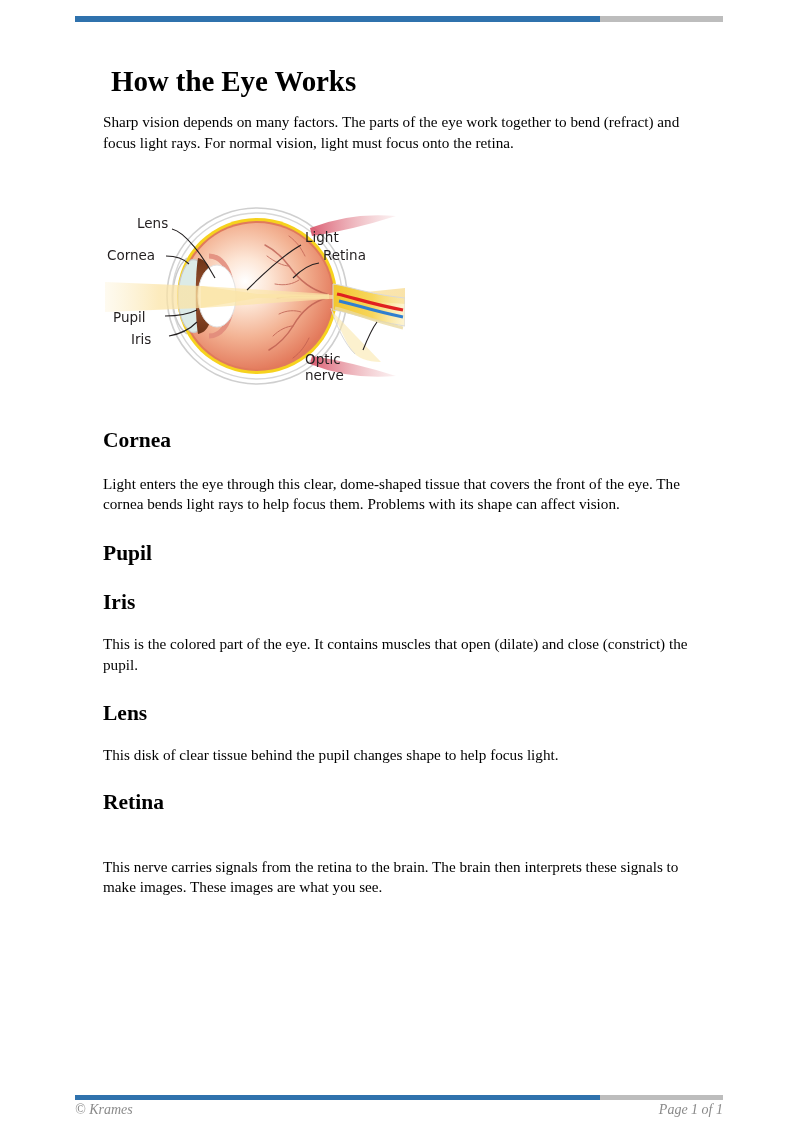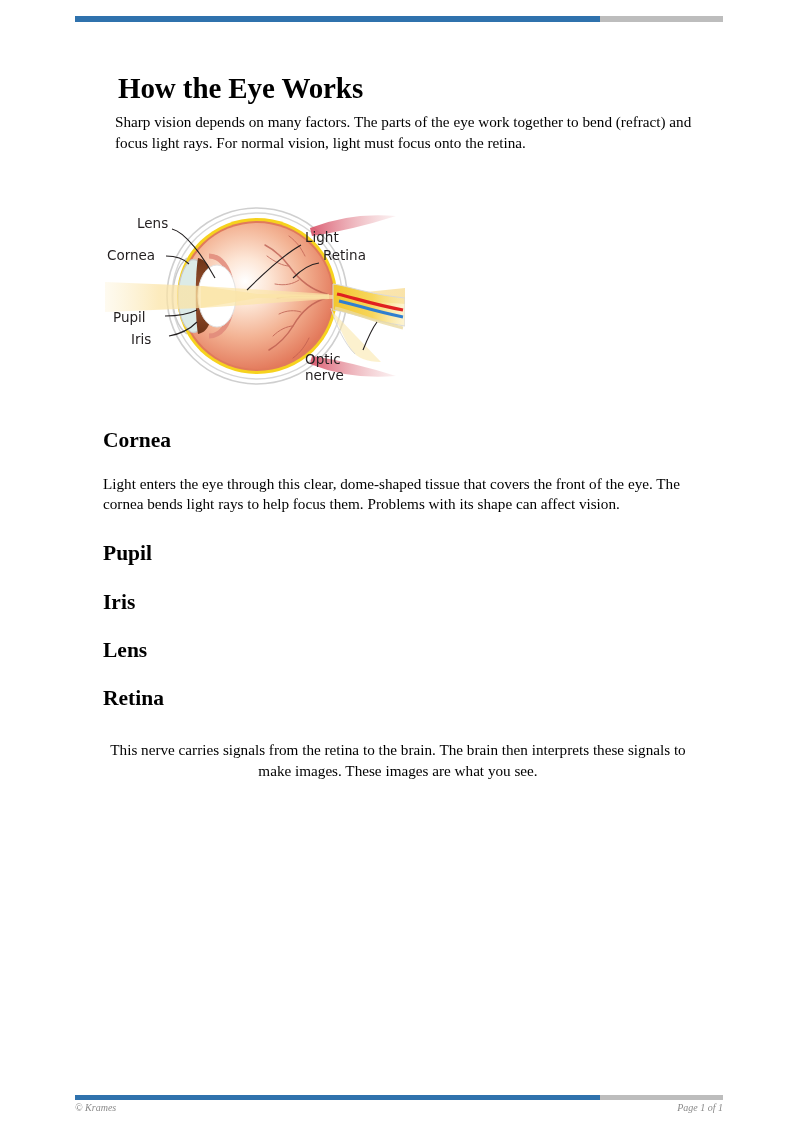--- a/index.html
+++ b/index.html
@@ -42,32 +42,32 @@
     position: absolute;
     left: 103px;
     top: 0;
     width: 600px;
   }
 
   h1.doc-title {
     font-size: 29px;
     font-weight: bold;
     letter-spacing: -0.1px;
-    margin: 15px;
+    margin: 8px;
     padding: 0;
     position: absolute;
     top: 58px;
     left: 0;
     line-height: 1.1;
   }
 
   p.intro {
     position: absolute;
     top: 112px;
-    left: 12px;
+    left: 0;
     width: 592px;
     margin: 0;
     font-size: 15.2px;
     line-height: 1.37;
   }
 
   
   .figure {
     position: absolute;
     top: 198px;
@@ -103,40 +103,40 @@
   .sec-0 .sec-body { margin-top: 22px; }
   .sec-1 { padding-top: 26px; }
   .sec-1 .sec-body { margin-top: 21px; }
   .sec-2 { padding-top: 25px; }
   .sec-2 .sec-body { margin-top: 21px; }
   .sec-3 { padding-top: 25px; }
   .sec-3 .sec-body { margin-top: 21px; }
   .sec-4 { padding-top: 24px; }
   .sec-4 .sec-body { margin-top: 21px; }
   .sec-5 { padding-top: 23px; }
-  .sec-5 .sec-body { margin-top: 6px; text-align: center; }
+  .sec-5 .sec-body { margin-top: 18px; }
 
   
   .rule-bottom {
     top: 1095px;
     height: 5px;
   }
   .rule-bottom .rule-blue { width: 525px; }
 
   .footer {
     position: absolute;
     left: 75px;
     top: 1102px;
     width: 648px;
     display: flex;
     justify-content: space-between;
     align-items: center;
     font-family: "Liberation Serif", "DejaVu Serif", serif;
     font-style: italic;
-    font-size: 10px;
+    font-size: 14px;
     color: #8a8a8a;
   }
 </style>
 </head>
 <body>
 
 <div class="rule-wrap rule-top">
   <div class="rule-blue"></div>
   <div class="rule-gray"></div>
 </div>
@@ -265,24 +265,26 @@
       <h2 class="sec-head">Cornea</h2>
       <p class="sec-body">Light enters the eye through this clear, dome-shaped tissue that covers the front of the eye. The cornea bends light rays to help focus them. Problems with its shape can affect vision.</p>
     </div>
 
     <div class="sec sec-1">
       <h2 class="sec-head">Pupil</h2>
     </div>
 
     <div class="sec sec-2">
       <h2 class="sec-head">Iris</h2>
+      <p class="sec-body">This is the colored part of the eye. It contains muscles that open (dilate) and close (constrict) the pupil.</p>
     </div>
 
     <div class="sec sec-3">
       <h2 class="sec-head">Lens</h2>
+      <p class="sec-body">This disk of clear tissue behind the pupil changes shape to help focus light.</p>
     </div>
 
     <div class="sec sec-4">
       <h2 class="sec-head">Retina</h2>
     </div>
 
     <div class="sec sec-5">
       <p class="sec-body">This nerve carries signals from the retina to the brain. The brain then interprets these signals to make images. These images are what you see.</p>
     </div>
 

